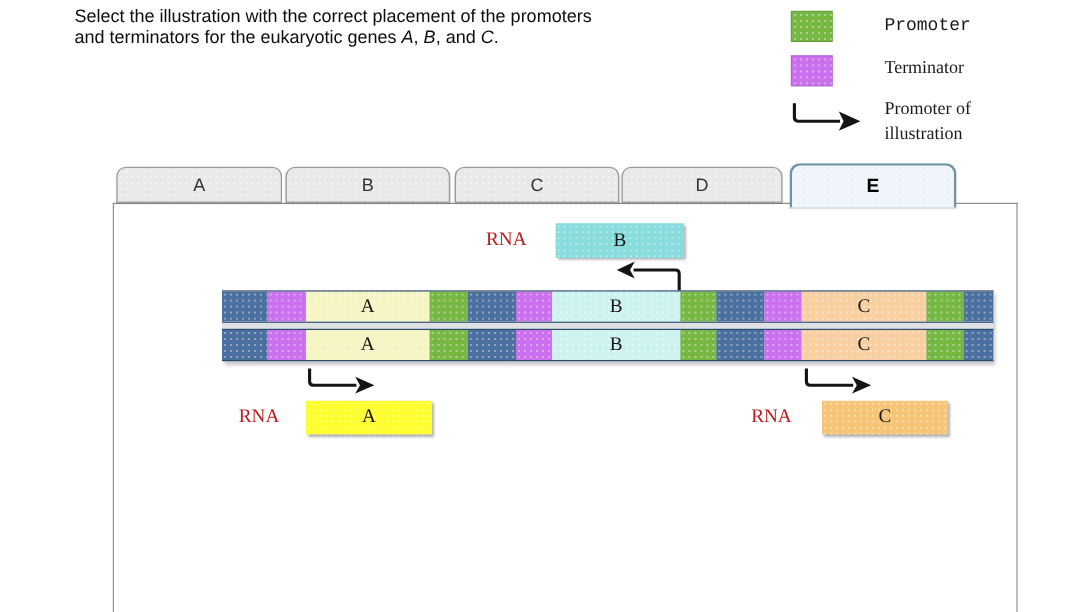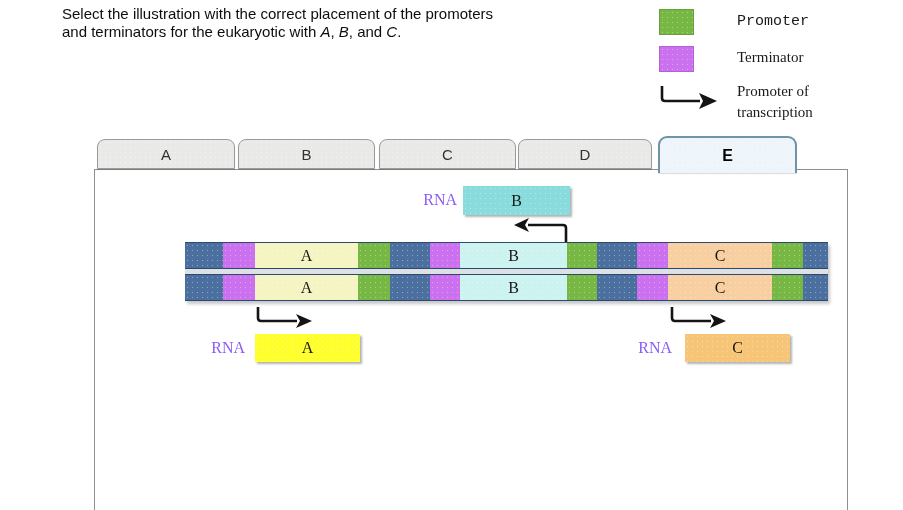--- a/index.html
+++ b/index.html
@@ -47,51 +47,51 @@
   #strand-top{top:0;}
   #strand-bottom{top:32px;}
   .seg{flex:0 0 auto;height:100%;display:flex;align-items:center;justify-content:center;}
   .seg span{font-family:"Liberation Serif",serif;font-size:16px;color:#161616;}
 
   
   .rna-box{position:absolute;display:flex;align-items:center;justify-content:center;
            box-shadow:2px 2px 2px rgba(0,0,0,0.3);font-family:"Liberation Serif",serif;
            font-size:16px;color:#161616;z-index:3;}
   .rna-label{position:absolute;font-family:"Liberation Serif",serif;font-size:16px;
-             color:#8b5cf6;text-align:right;z-index:3;}
+             color:#b91c1c;text-align:left;z-index:3;}
 
   svg.arrow{position:absolute;z-index:3;overflow:visible;}
   svg.arrow path{fill:none;stroke:#141414;stroke-width:2.6;}
   svg.arrow polygon{fill:#141414;}
 
   .side-label{font-family:"Liberation Serif",serif;color:#111;}
 </style>
 </head>
 <body>
 
 <div id="stage">
 
   <div class="abs" id="question">
     <div>Select the illustration with the correct placement of the promoters</div>
-    <div><span>and terminators for the eukaryotic with </span><i>A</i><span>, </span><i>B</i><span>, and </span><i>C</i><span>.</span></div>
+    <div><span>and terminators for the eukaryotic genes </span><i>A</i><span>, </span><i>B</i><span>, and </span><i>C</i><span>.</span></div>
   </div>
 
   <div class="abs swatch dotty" style="left: 659px; top: 9px; background-color: rgb(118, 184, 67);"></div>
   <div class="abs legend-label serif" style="left:737px;top:13px;font-family:Liberation Mono, monospace;">Promoter</div>
 
   <div class="abs swatch dotty" style="left: 659px; top: 46px; background-color: rgb(203, 112, 239);"></div>
   <div class="abs legend-label serif" style="left:737px;top:49px;">Terminator</div>
 
   <svg class="arrow" style="left:659px;top:85px;" width="60" height="24" viewBox="0 0 60 24">
     <path d="M3,1 L3,13 Q3,16 6,16 L41,16"></path>
     <polygon points="40,8 58,16 40,24 44,16"></polygon>
   </svg>
   <div class="abs legend-label serif" style="left:737px;top:81px;line-height:21px;">
     <div>Promoter of</div>
-    <div>transcription</div>
+    <div>illustration</div>
   </div>
 
   <div class="tab" style="left:97px;width:138px;">A</div>
   <div class="tab" style="left:238px;width:137px;">B</div>
   <div class="tab" style="left:379px;width:137px;">C</div>
   <div class="tab" style="left:518px;width:134px;">D</div>
   <div class="tab active" style="left:658px;width:139px;">E</div>
 
   <div class="abs" id="panel"></div>
 

